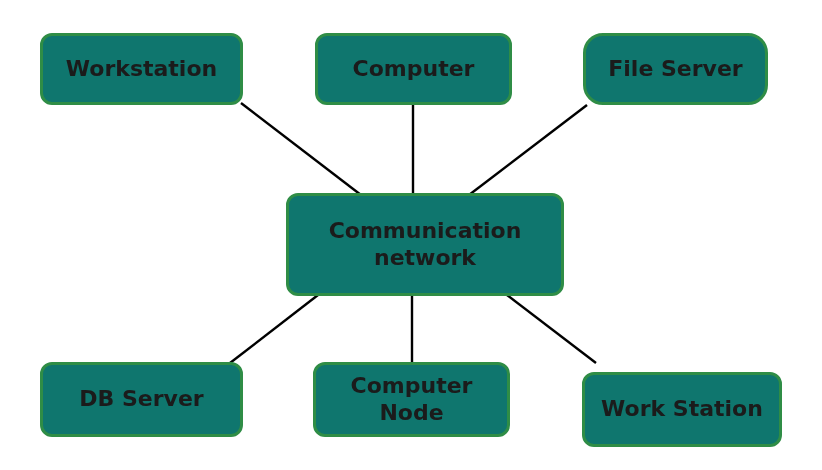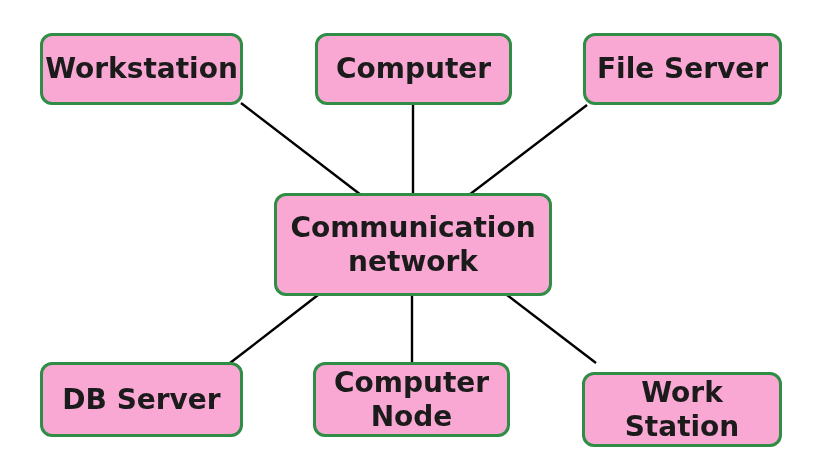--- a/index.html
+++ b/index.html
@@ -18,36 +18,36 @@
   .connectors {
     position: absolute;
     left: 0;
     top: 0;
     width: 822px;
     height: 470px;
   }
   .node {
     position: absolute;
     box-sizing: border-box;
-    background: #f9a8d4;
+    background: #0f766e;
     border: 3.5px solid #2f8d46;
     border-radius: 12px;
     display: flex;
     align-items: center;
     justify-content: center;
     text-align: center;
     color: #1b1b1b;
     font-weight: 700;
-    font-size: 28px;
+    font-size: 22px;
     line-height: 1.2;
   }
   .node-workstation   { left: 40px;  top: 33px;  width: 203px; height: 72px; }
   .node-terminal      { left: 315px; top: 33px;  width: 197px; height: 72px; }
-  .node-file-server   { left: 583px; top: 33px;  width: 199px; height: 72px; }
-  .node-center        { left: 274px; top: 193px; width: 278px; height: 103px; padding: 0 16px; }
+  .node-file-server   { left: 583px; top: 33px;  width: 185px; height: 72px; border-radius: 20px; }
+  .node-center        { left: 286px; top: 193px; width: 278px; height: 103px; padding: 0 16px; }
   .node-db-server     { left: 40px;  top: 362px; width: 203px; height: 75px; }
   .node-computer-node { left: 313px; top: 362px; width: 197px; height: 75px; padding: 4px 10px; }
   .node-work-station  { left: 582px; top: 348px; width: 200px; height: 75px; margin-top: 24px; }
 </style>
 </head>
 <body>
 
 <div class="canvas">
 
   <svg class="connectors" viewBox="0 0 822 470" xmlns="http://www.w3.org/2000/svg">

